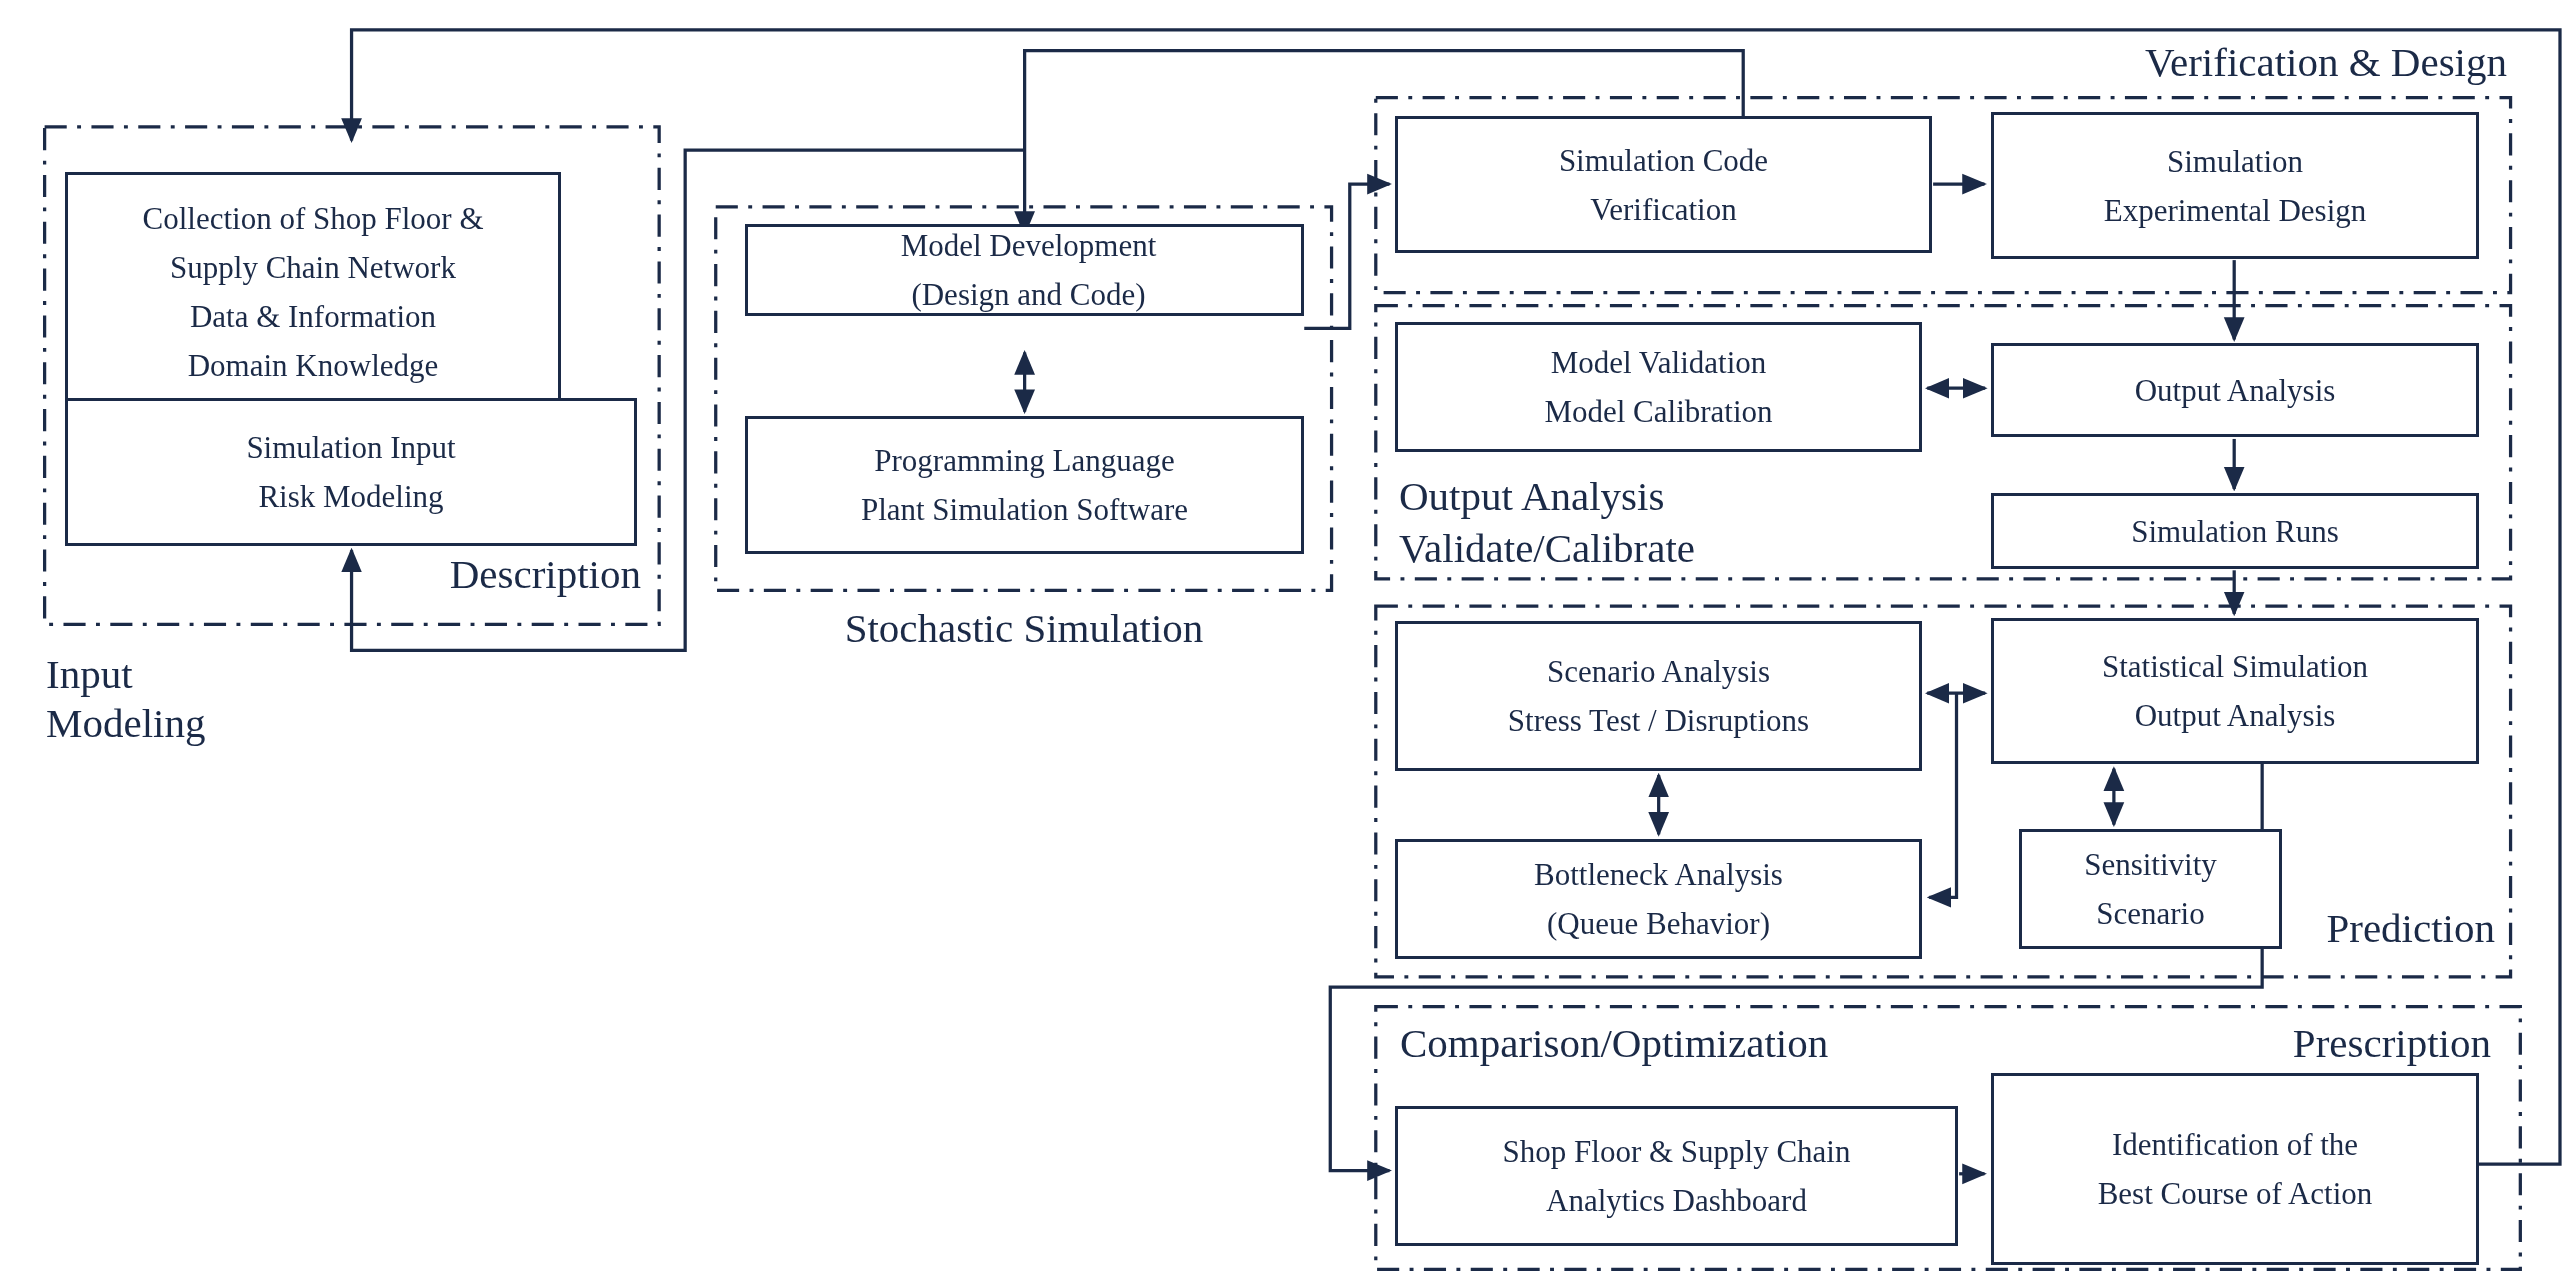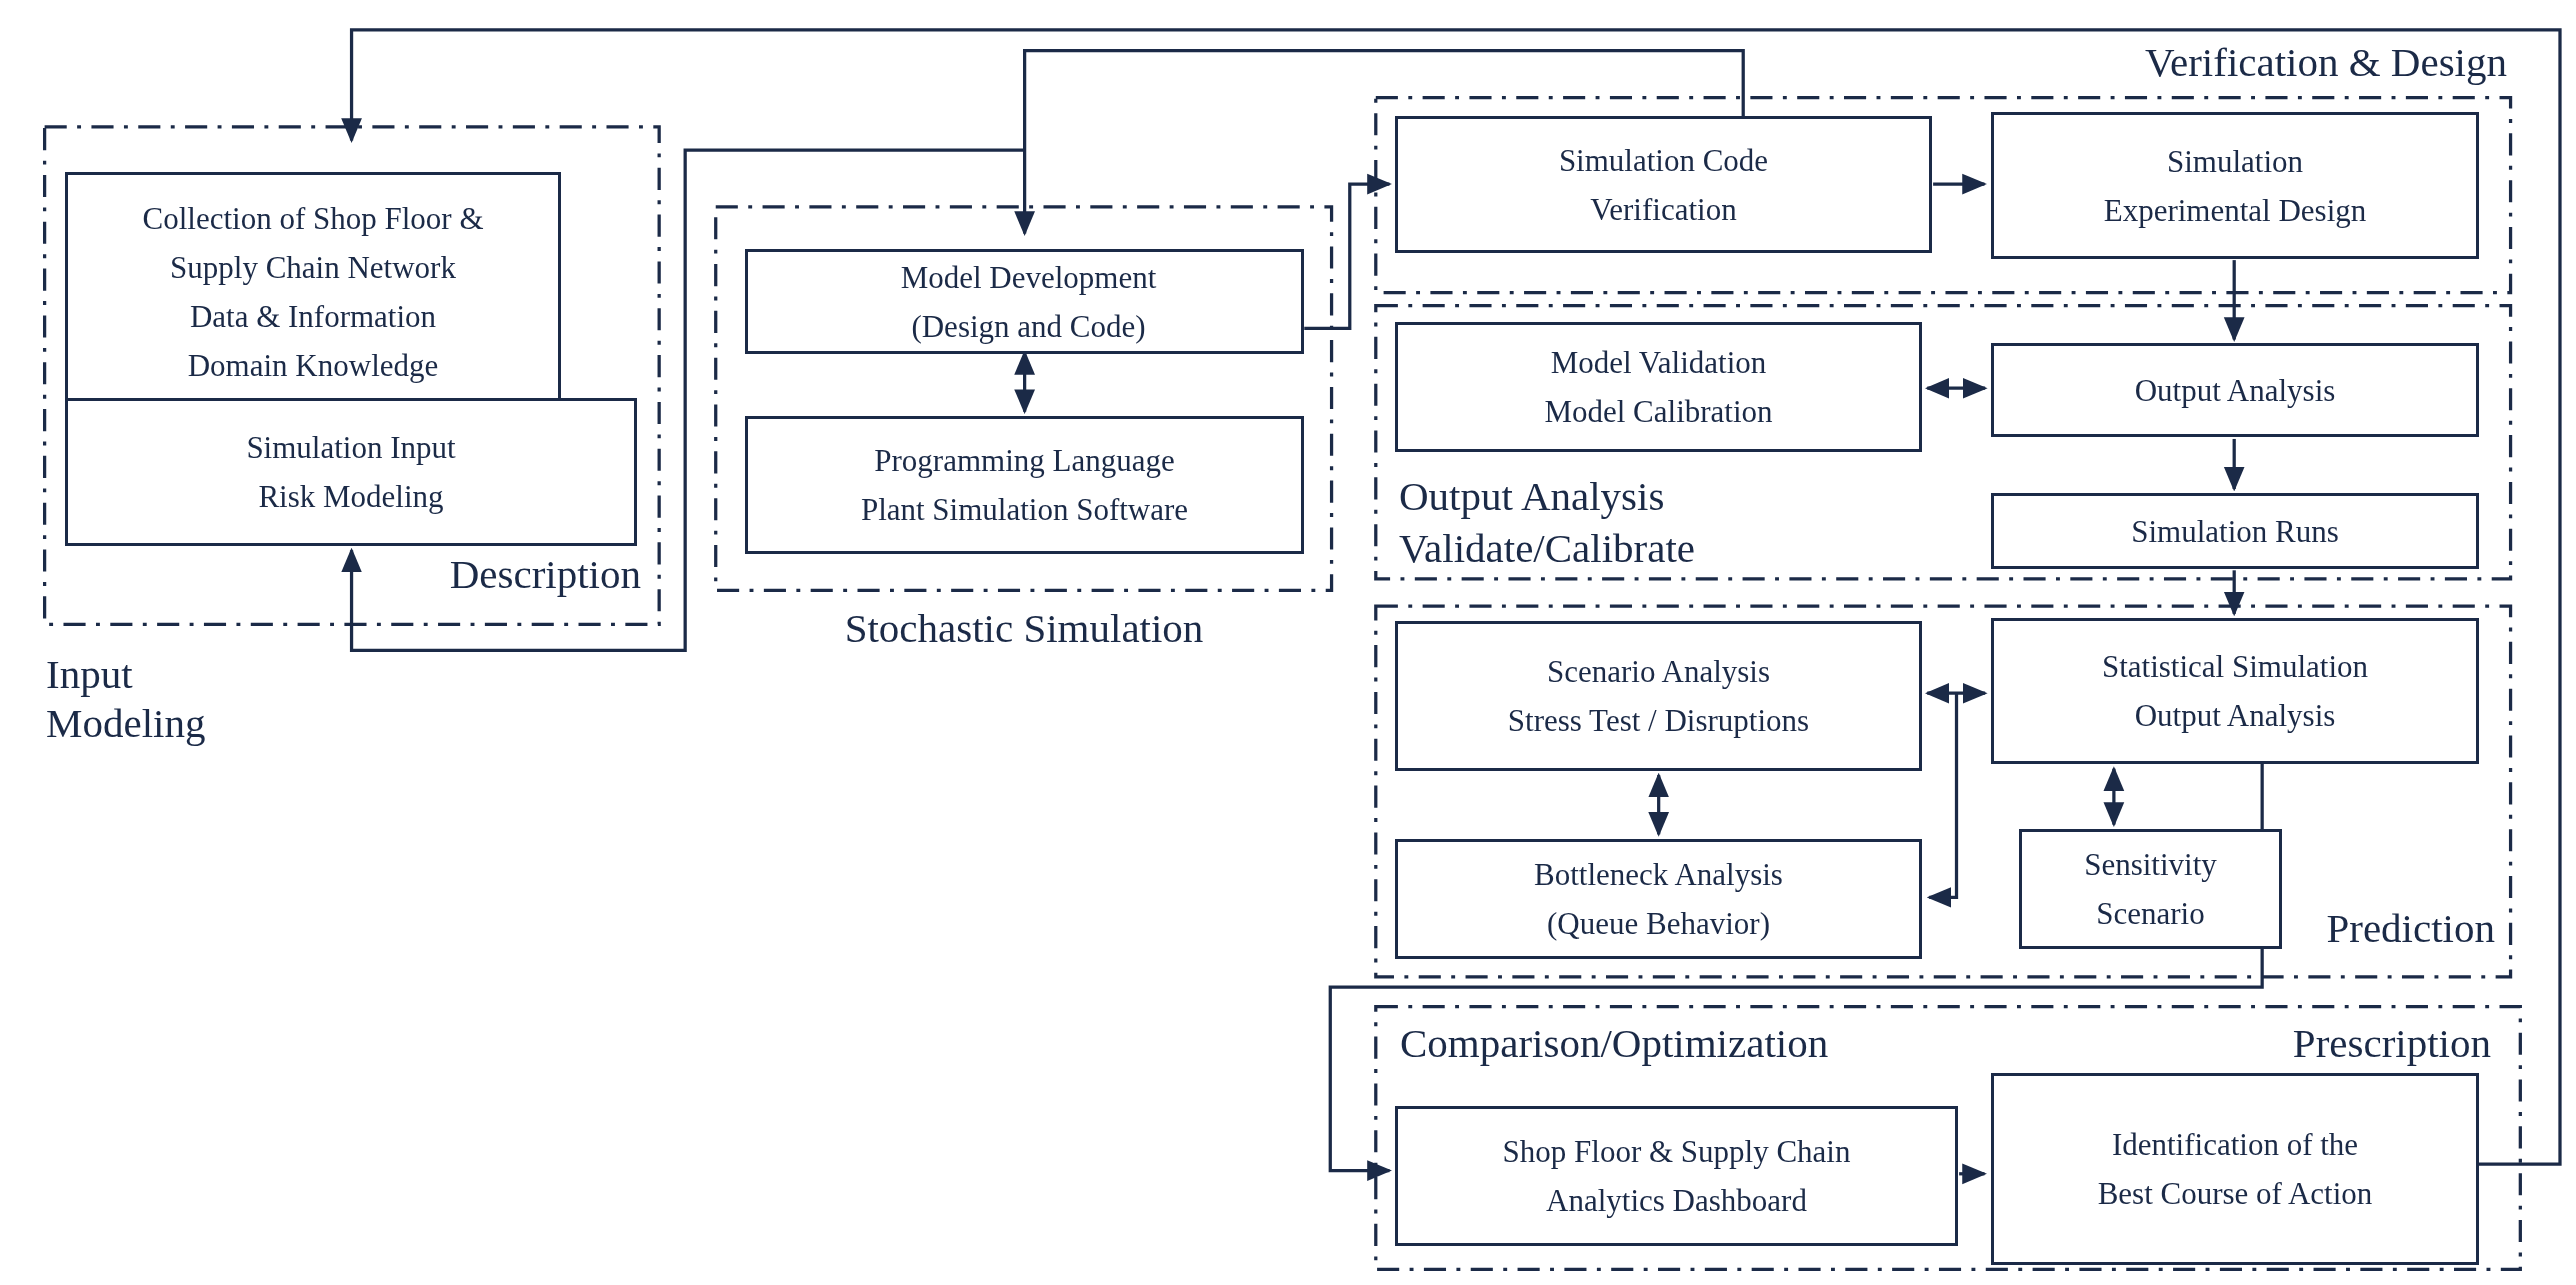--- a/index.html
+++ b/index.html
@@ -88,21 +88,21 @@
     <span class="ln">Supply Chain Network</span>
     <span class="ln">Data &amp; Information</span>
     <span class="ln">Domain Knowledge</span>
   </div>
 
   <div class="box" style="left:65px; top:398px; width:572px; height:148px;">
     <span class="ln">Simulation Input</span>
     <span class="ln">Risk Modeling</span>
   </div>
 
-  <div class="box" style="left:745px; top:249px; width:559px; height:105px;padding-left:8px;">
+  <div class="box" style="left:745px; top:224px; width:559px; height:92px;padding-left:8px;">
     <span class="ln">Model Development</span>
     <span class="ln">(Design and Code)</span>
   </div>
 
   <div class="box" style="left:745px; top:416px; width:559px; height:138px;">
     <span class="ln">Programming Language</span>
     <span class="ln">Plant Simulation Software</span>
   </div>
 
   <div class="box" style="left:1395px; top:116px; width:537px; height:137px;">

